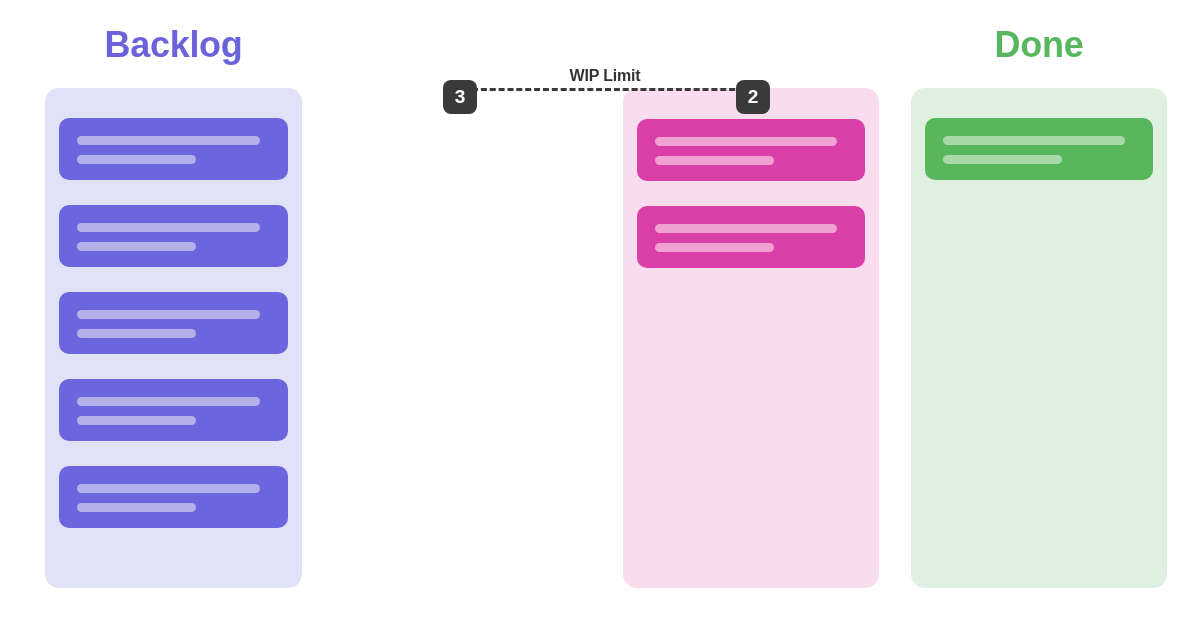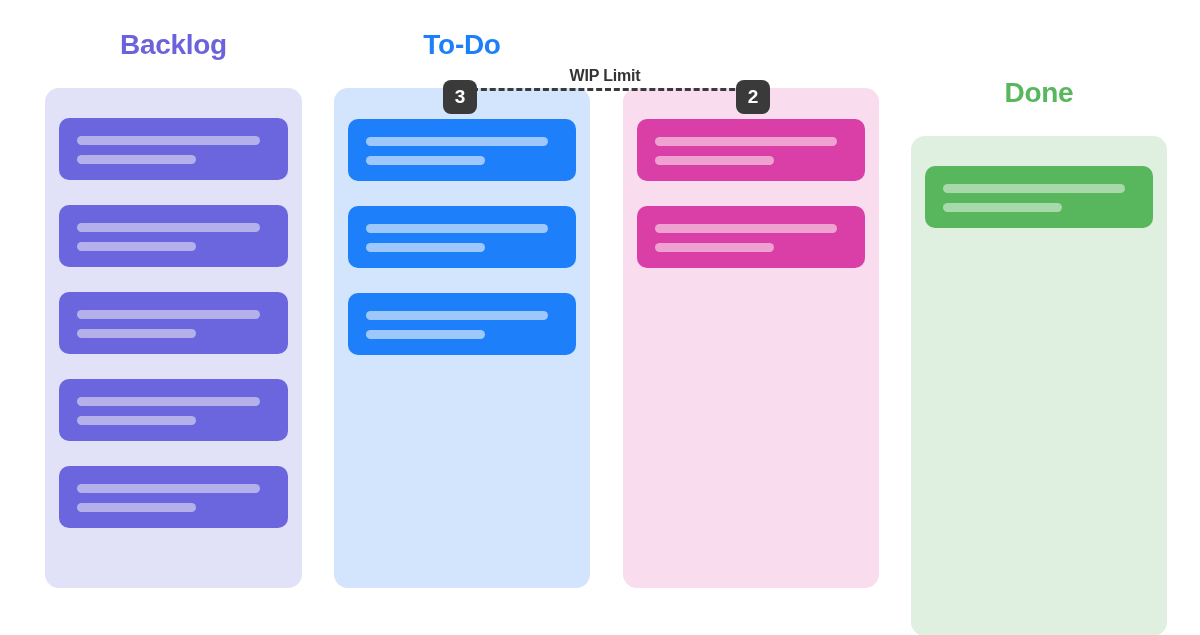--- a/index.html
+++ b/index.html
@@ -28,21 +28,21 @@
     position: absolute;
     box-sizing: border-box;
   }
 
   .col-title {
     position: absolute;
     top: 0;
     left: 0;
     width: 100%;
     text-align: center;
-    font-size: 28px;
+    font-size: 36px;
     font-weight: bold;
     letter-spacing: -0.3px;
     line-height: 34px;
     white-space: nowrap;
   }
 
   .col-body {
     position: absolute;
     left: 0;
     width: 100%;
@@ -139,50 +139,33 @@
         <div class="card" style="top: 291px; background: rgb(108, 102, 222);">
           <div class="line l1" style="background: rgb(180, 176, 234);"></div>
           <div class="line l2" style="background: rgb(180, 176, 234);"></div>
         </div>
         <div class="card" style="top: 378px; background: rgb(108, 102, 222);">
           <div class="line l1" style="background: rgb(180, 176, 234);"></div>
           <div class="line l2" style="background: rgb(180, 176, 234);"></div>
         </div>
       </div>
     </div>
-    <div class="column" style="left: 334px; top: 0px; width: 256px; height: 588px;">
-      <div class="col-title" style="color: rgb(30, 127, 251); top: 28px;">To-Do</div>
-      <div class="col-body" style="top: 88px; height: 500px; background: rgb(211, 228, 253);">
-        <div class="card" style="top: 31px; background: rgb(30, 127, 251);">
-          <div class="line l1" style="background: rgb(158, 200, 252);"></div>
-          <div class="line l2" style="background: rgb(158, 200, 252);"></div>
-        </div>
-        <div class="card" style="top: 118px; background: rgb(30, 127, 251);">
-          <div class="line l1" style="background: rgb(158, 200, 252);"></div>
-          <div class="line l2" style="background: rgb(158, 200, 252);"></div>
-        </div>
-        <div class="card" style="top: 205px; background: rgb(30, 127, 251);">
-          <div class="line l1" style="background: rgb(158, 200, 252);"></div>
-          <div class="line l2" style="background: rgb(158, 200, 252);"></div>
-        </div>
-      </div>
-    </div>
     <div class="column" style="left: 623px; top: 0px; width: 256px; height: 588px;">
       <div class="col-body" style="top: 88px; height: 500px; background: rgb(250, 220, 239);">
         <div class="card" style="top: 31px; background: rgb(217, 63, 166);">
           <div class="line l1" style="background: rgb(239, 162, 210);"></div>
           <div class="line l2" style="background: rgb(239, 162, 210);"></div>
         </div>
         <div class="card" style="top: 118px; background: rgb(217, 63, 166);">
           <div class="line l1" style="background: rgb(239, 162, 210);"></div>
           <div class="line l2" style="background: rgb(239, 162, 210);"></div>
         </div>
       </div>
     </div>
-    <div class="column" style="left: 911px; top: 0px; width: 256px; height: 588px; margin-top: 48px;">
+    <div class="column" style="left: 911px; top: 0px; width: 256px; height: 588px;">
       <div class="col-title" style="color: rgb(88, 182, 92); top: 28px;">Done</div>
       <div class="col-body" style="top: 88px; height: 500px; background: rgb(223, 240, 225);">
         <div class="card" style="top: 30px; background: rgb(88, 182, 92);">
           <div class="line l1" style="background: rgb(168, 217, 170);"></div>
           <div class="line l2" style="background: rgb(168, 217, 170);"></div>
         </div>
       </div>
     </div>
   </div>
 

